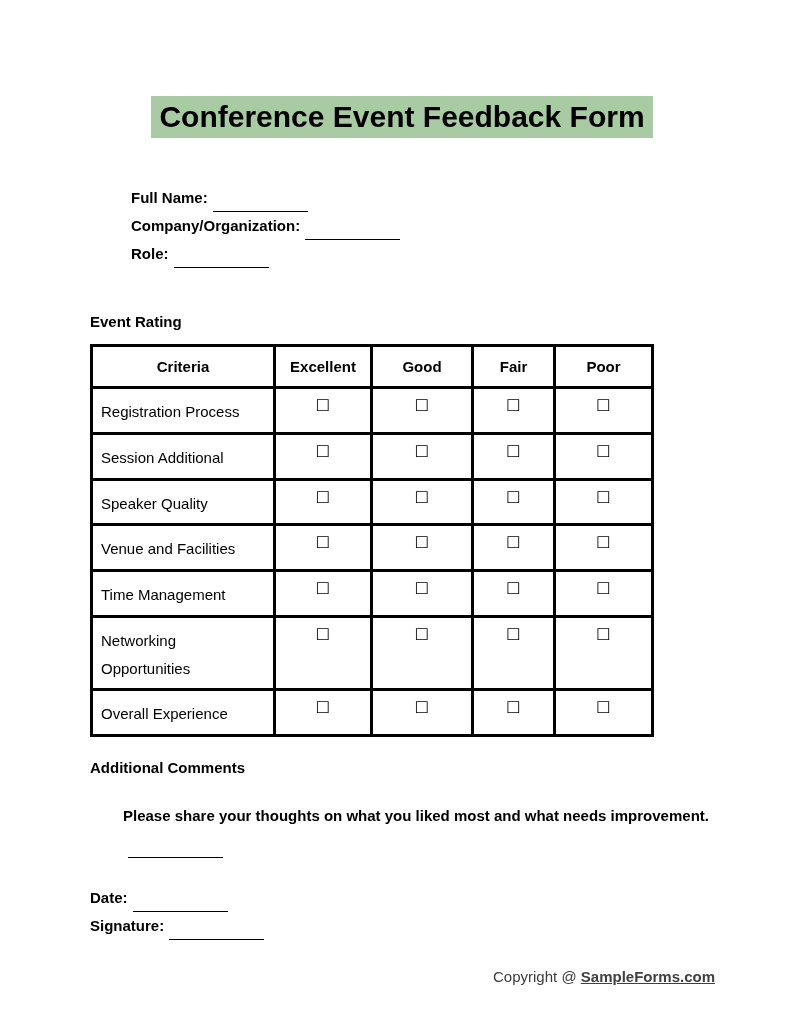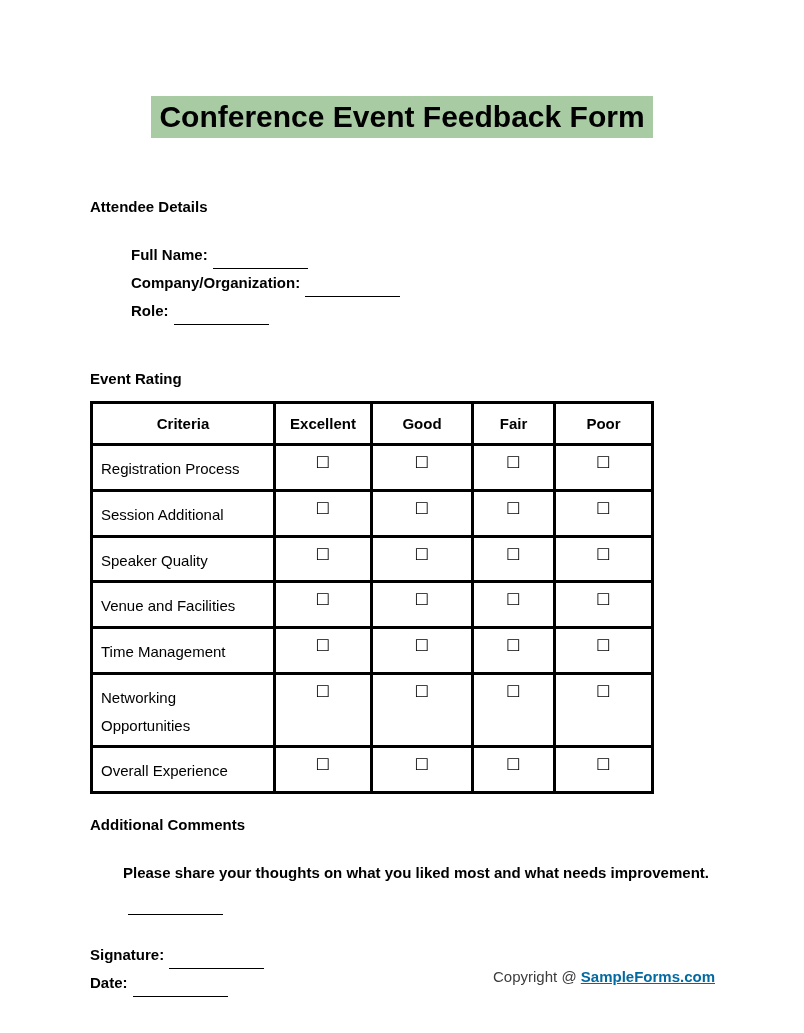--- a/index.html
+++ b/index.html
@@ -107,36 +107,35 @@
 
   
   .footer {
     position: absolute;
     top: 968px;
     right: 89px;
     font-size: 15px;
     color: #3d3d3d;
   }
   .footer .link {
-    color: #0369a1;
+    color: #404040;
     font-weight: bold;
     text-decoration: underline;
     cursor: pointer;
   }
 </style>
 </head>
 <body>
 
 <div class="page">
 
   <div class="title-wrap">
     <h1 class="title-highlight">Conference Event Feedback Form</h1>
   </div>
 
-  <h2 class="section-heading attendee-heading">Attendee Details</h2>
 
   <div class="field-block">
     <div class="field-row">
       <span>Full Name:</span><span class="blank"></span>
     </div>
     <div class="field-row">
       <span>Company/Organization:</span><span class="blank"></span>
     </div>
     <div class="field-row">
       <span>Role:</span><span class="blank"></span>
@@ -216,24 +215,24 @@
   </table>
 
   <h2 class="section-heading comments-heading">Additional Comments</h2>
 
   <p class="comments-prompt">
     <span>Please share your thoughts on what you liked most and what needs improvement.</span><span class="blank"></span>
   </p>
 
   <div class="sig-block">
     <div class="field-row">
+      <span>Date:</span><span class="blank"></span>
+    </div>
+    <div class="field-row">
       <span>Signature:</span><span class="blank"></span>
-    </div>
-    <div class="field-row">
-      <span>Date:</span><span class="blank"></span>
     </div>
   </div>
 
 </div>
 
 <div class="footer">
   <span>Copyright @</span>
   <a class="link">SampleForms.com</a>
 </div>
 

